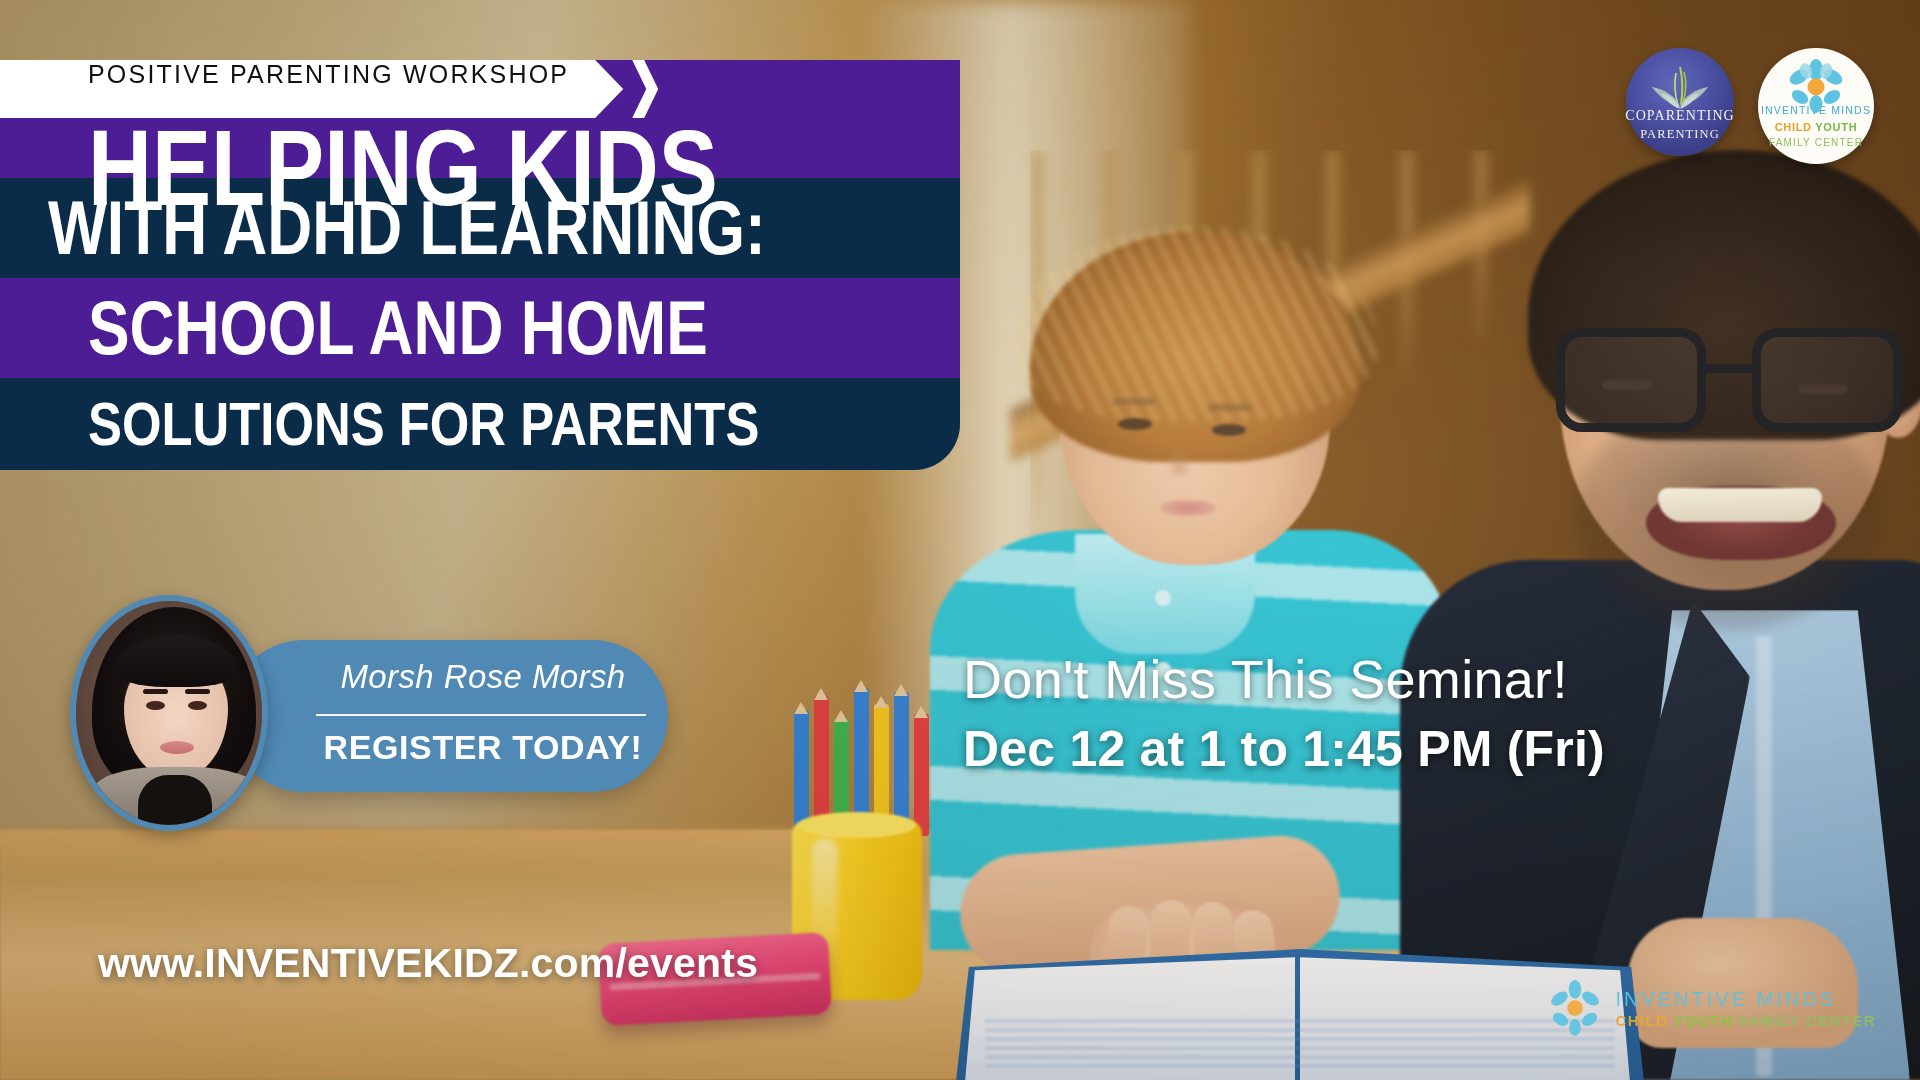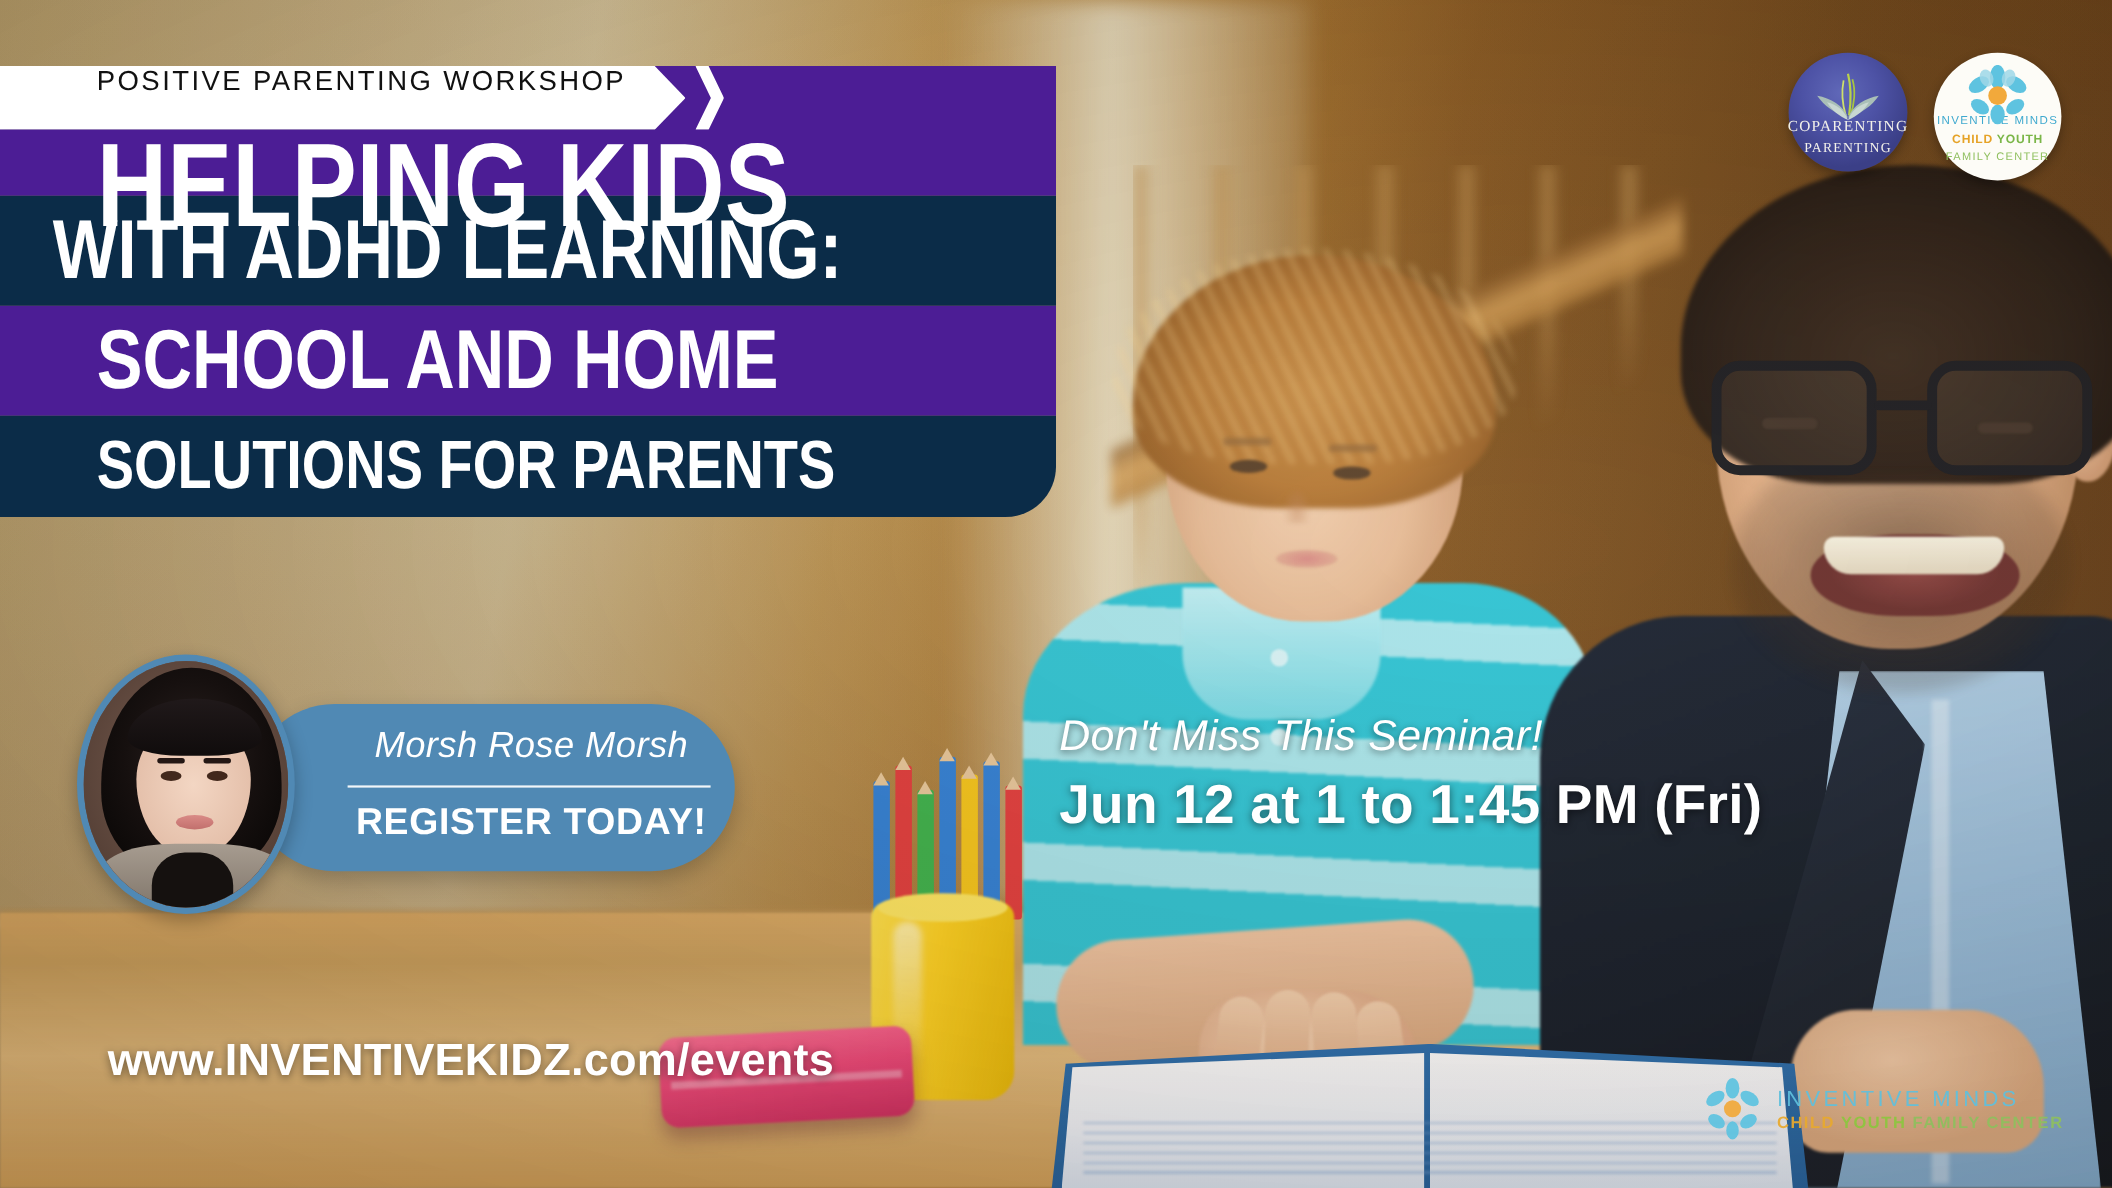--- a/index.html
+++ b/index.html
@@ -186,21 +186,21 @@
   .av-brow { position:absolute; width:25px; height:5px; background:#241714; border-radius:4px; }
   .av-brow.l { left:67px; top:88px; } .av-brow.r { left:109px; top:88px; }
   .av-lip { position:absolute; left:84px; top:140px; width:34px; height:13px;
     background:linear-gradient(180deg,#d98a86,#c2706d); border-radius:50%; }
   .av-jacket { position:absolute; left:16px; bottom:-6px; width:168px; height:64px;
     background:linear-gradient(180deg,#a79c90,#7d7368); border-radius:40% 40% 0 0; }
   .av-top { position:absolute; left:62px; bottom:-6px; width:74px; height:56px; background:#15110f; border-radius:30px 30px 0 0; }
 
   
   .seminar { position:absolute; left:963px; top:648px; z-index:6; }
-  .sem-sub { font-size:39px; font-style:italic; color:#fff; letter-spacing:.3px;
+  .sem-sub { font-size:54px; color:#fff; letter-spacing:.3px;
     text-shadow:0 2px 7px rgba(0,0,0,.5); }
   .sem-date { margin-top:10px; font-size:50px; font-weight:700; color:#fff; letter-spacing:.2px;
     text-shadow:0 2px 8px rgba(0,0,0,.55); }
 
   .url { position:absolute; left:98px; top:940px; z-index:6; font-size:41px; font-weight:700; color:#fff;
     letter-spacing:.2px; text-shadow:0 2px 8px rgba(0,0,0,.45); }
 
   
   .logos { position:absolute; right:46px; top:48px; display:flex; gap:24px; z-index:8; align-items:flex-start; }
   .logo { position:relative; border-radius:50%; }
@@ -355,21 +355,21 @@
     <div class="av-brow r"></div>
     <div class="av-eye l"></div>
     <div class="av-eye r"></div>
     <div class="av-lip"></div>
     <div class="av-jacket"></div>
     <div class="av-top"></div>
   </div>
 
   <div class="seminar">
     <div class="sem-sub">Don't Miss This Seminar!</div>
-    <div class="sem-date">Jun 12 at 1 to 1:45 PM (Fri)</div>
+    <div class="sem-date">Dec 12 at 1 to 1:45 PM (Fri)</div>
   </div>
 
   <div class="url">www.INVENTIVEKIDZ.com/events</div>
 
   <div class="logos">
 
 
     <div class="logo l-cop">
       <svg class="cop-art" viewBox="0 0 108 50">
         <path d="M54 4 C57 16 57 28 55 42" stroke="#b9d24a" stroke-width="2" fill="none"></path>

